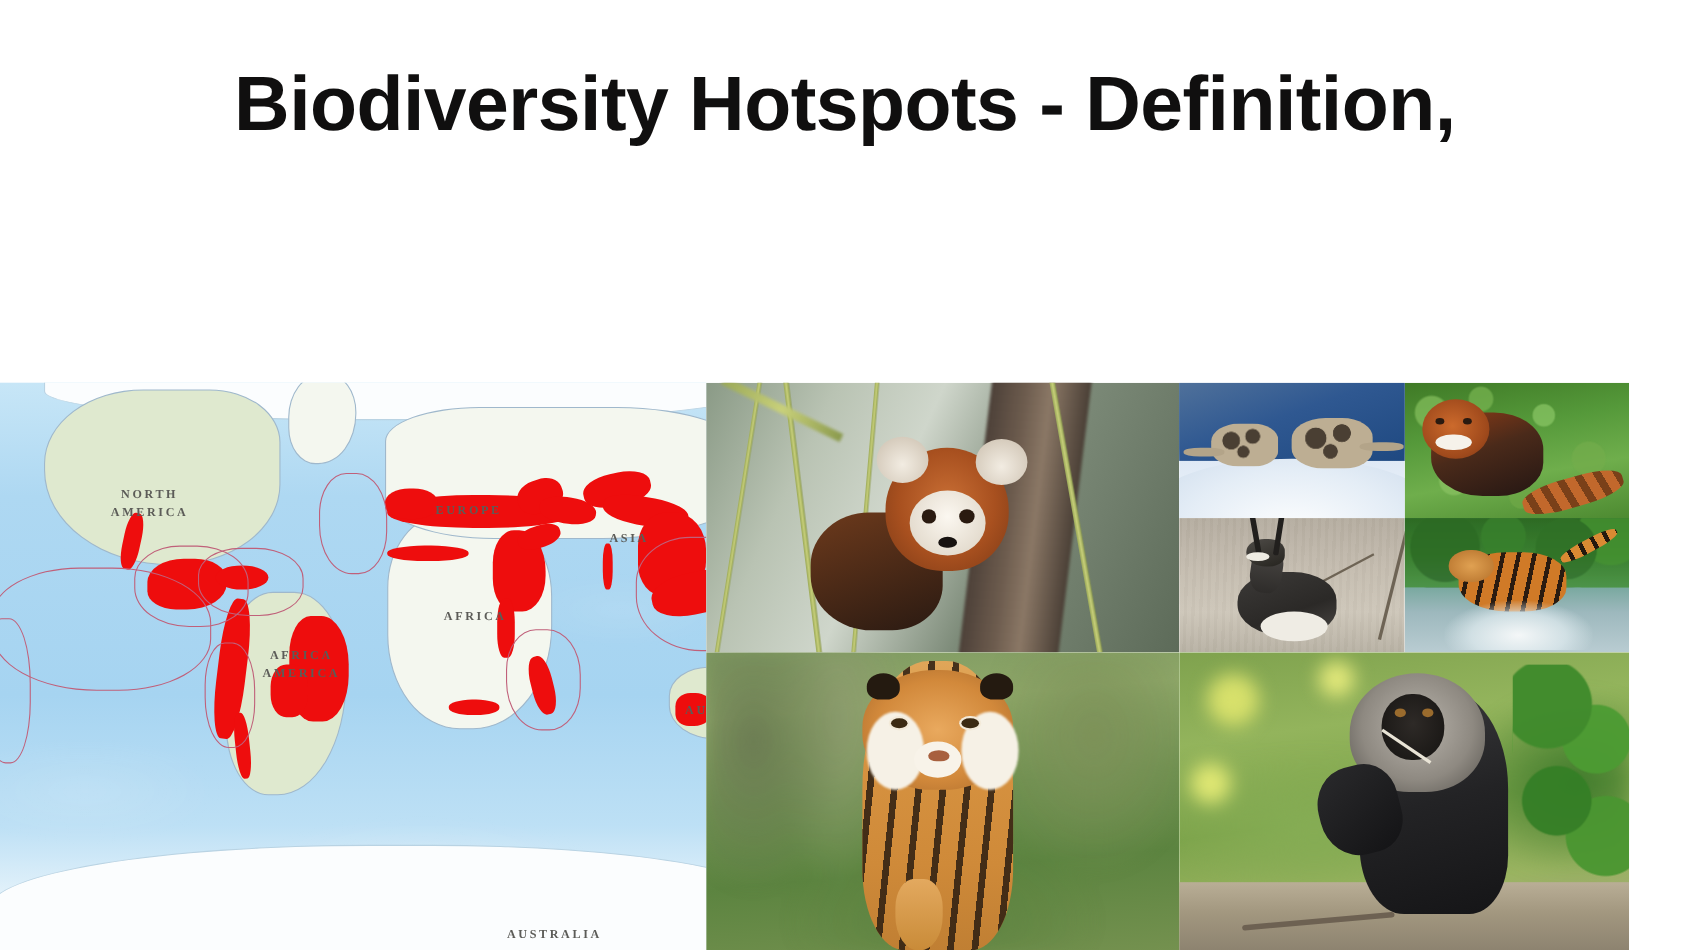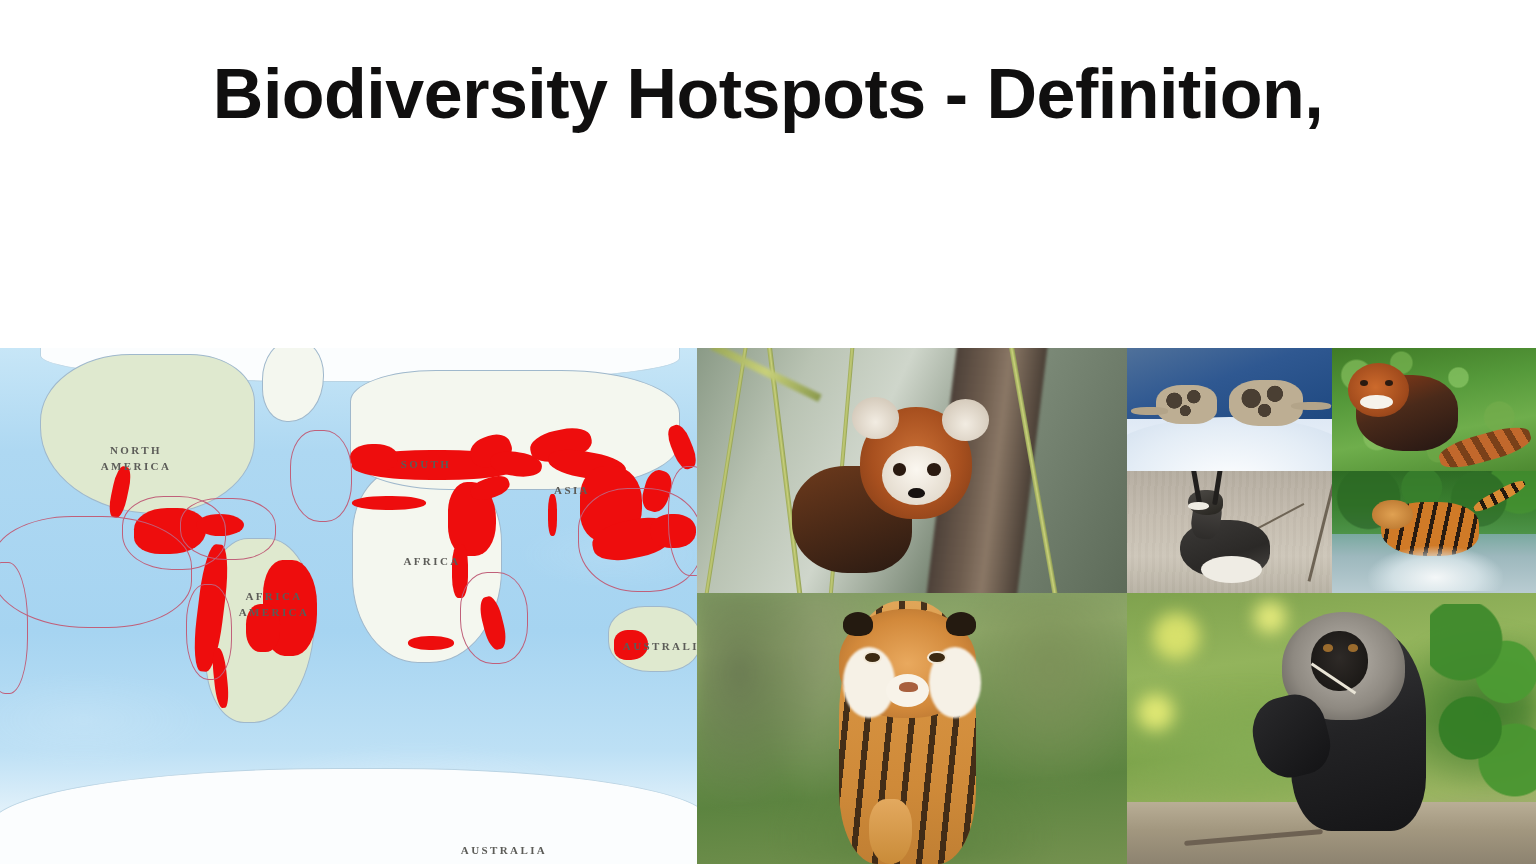--- a/index.html
+++ b/index.html
@@ -22,21 +22,21 @@
   .title-line {
     font-size: 70px; font-weight: 700; color: #100f0f;
     letter-spacing: -0.5px; line-height: 1.12; 
     white-space: nowrap;
   }
 
   
   .content { position: absolute; left: 0; top: 348px; width: 1536px; height: 516px; display: flex; }
 
   
-  .map-panel { position: relative; width: 697px; height: 516px; overflow: hidden; background: #b3dcf5; }
+  .map-panel { position: relative; width: 642px; height: 516px; overflow: hidden; background: #b3dcf5; }
   .ocean { position: absolute; inset: 0; background:
       linear-gradient(180deg,#c7e6f7 0%, #aed8f2 20%, #a6d4f1 55%, #bde0f5 78%, #e8f4fb 92%, #f4fafd 100%); }
   .ocean-tex { position: absolute; inset: 0; opacity: .35;
     background:
       radial-gradient(ellipse 180px 70px at 12% 72%, #ffffff55, transparent 70%),
       radial-gradient(ellipse 220px 60px at 60% 84%, #ffffff55, transparent 70%),
       radial-gradient(ellipse 140px 50px at 88% 40%, #ffffff44, transparent 70%); }
 
   .land { position: absolute; background: #dfe9cf; border: 1px solid #9fb8cc; }
   .land.pale { background: #f4f7ef; }
@@ -252,21 +252,21 @@
       <div class="outline" style="left:290px; top:82px; width:62px; height:92px;"></div>
       <div class="outline" style="left:460px; top:224px; width:68px; height:92px;"></div>
       <div class="outline" style="left:578px; top:140px; width:124px; height:104px;"></div>
       <div class="outline" style="left:668px; top:118px; width:46px; height:110px;"></div>
       <div class="outline" style="left:186px; top:236px; width:46px; height:96px;"></div>
 
       <div class="maplabel" style="left:94px; top:96px; width:84px;">NORTH</div>
       <div class="maplabel" style="left:94px; top:112px; width:84px;">AMERICA</div>
       <div class="maplabel" style="left:232px; top:242px; width:84px;">AFRICA</div>
       <div class="maplabel" style="left:232px; top:258px; width:84px;">AMERICA</div>
-      <div class="maplabel" style="left:384px; top:110px; width:84px;">SOUTH</div>
+      <div class="maplabel" style="left:384px; top:110px; width:84px;">EUROPE</div>
       <div class="maplabel" style="left:390px; top:207px; width:84px;">AFRICA</div>
       <div class="maplabel" style="left:534px; top:136px; width:76px;">ASIA</div>
       <div class="maplabel" style="left:616px; top:292px; width:100px;">AUSTRALIA</div>
       <div class="maplabel" style="left:442px; top:496px; width:124px;">AUSTRALIA</div>
     </div>
 
     <div class="photos">
 
       <div class="cell c-panda-big">
         <div class="bg pandabig-bg"></div>

